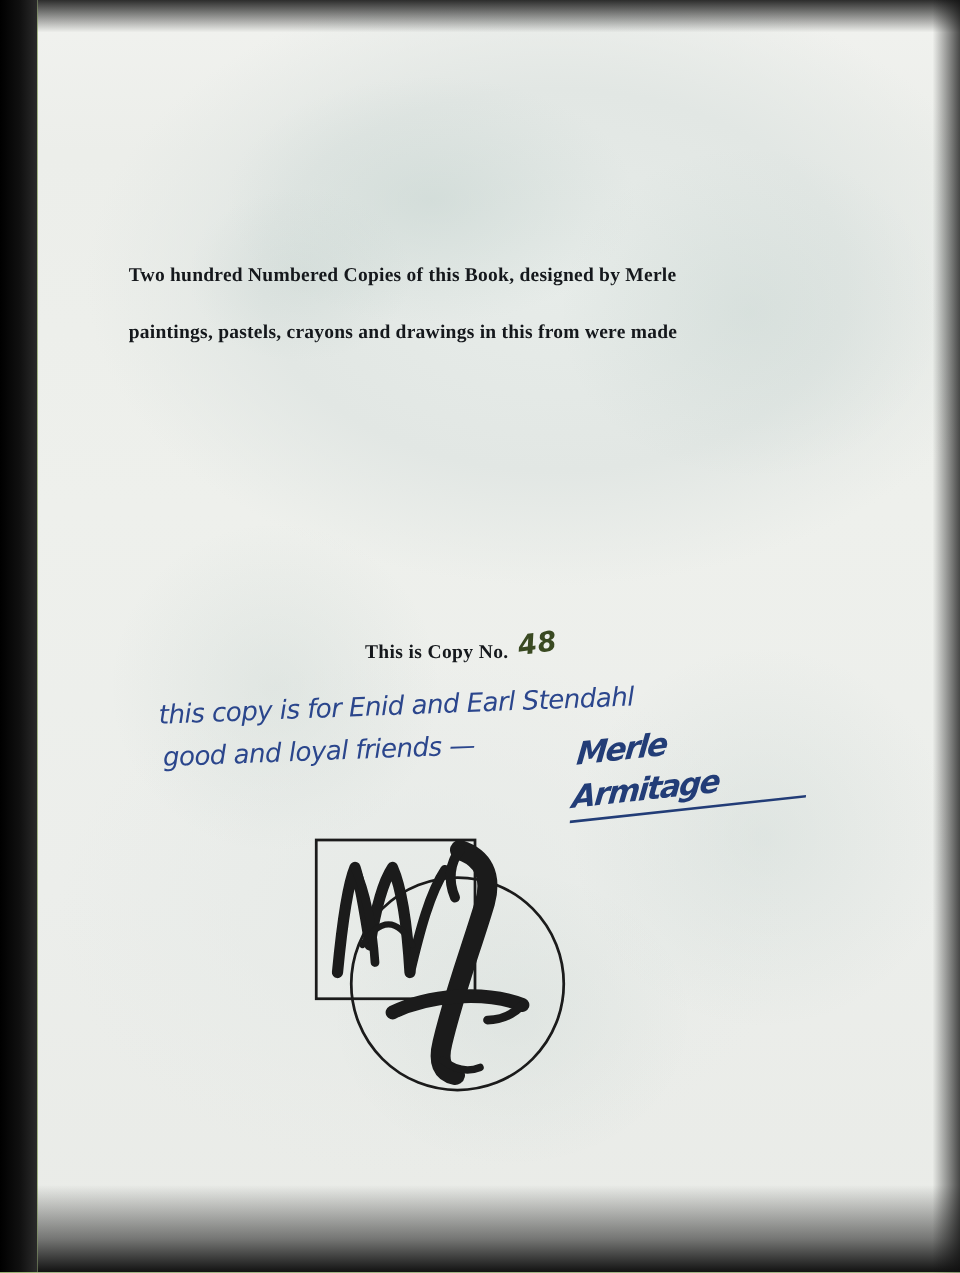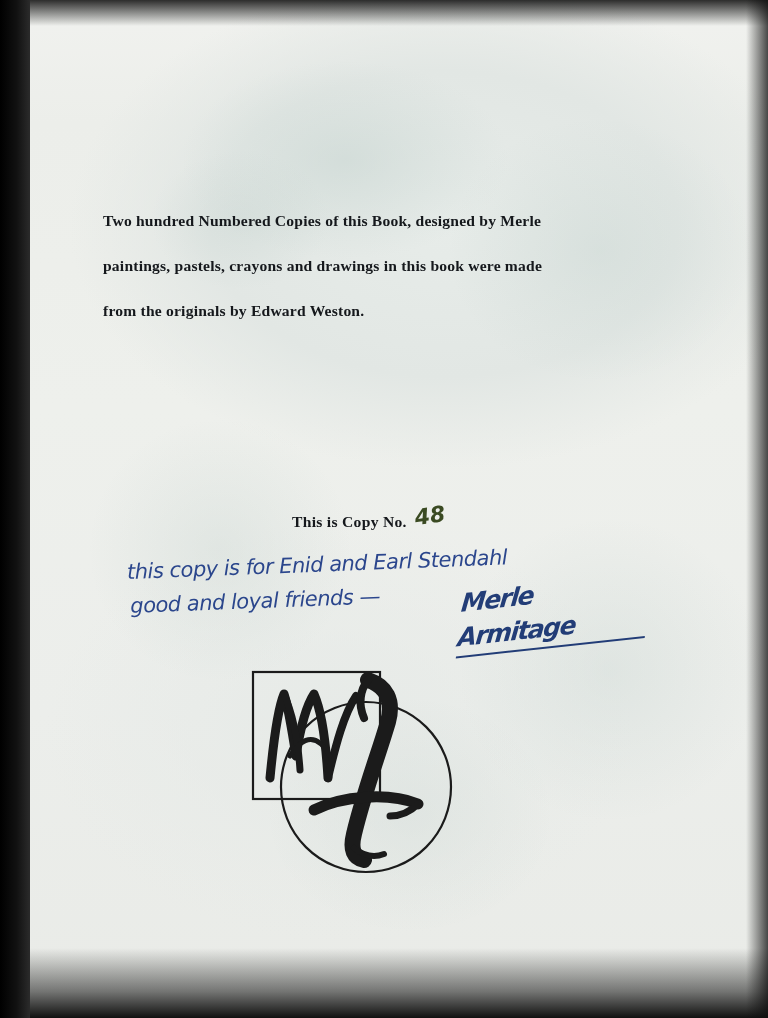--- a/index.html
+++ b/index.html
@@ -182,24 +182,21 @@
     <div class="blotch b4"></div>
     <div class="blotch b5"></div>
     <div class="blotch b6"></div>
   </div>
 
   <div class="colophon">
     <span class="line spread">
       <span>Two hundred Numbered Copies of this Book, designed by Merle</span>
     </span>
     <span class="line spread">
-      <span>paintings, pastels, crayons and drawings in this book were made</span>
-    </span>
-    <span class="line">
-      <span>from the originals by Edward Weston.</span>
+      <span>paintings, pastels, crayons and drawings in this from were made</span>
     </span>
   </div>
 
   <div class="copy-line">
     <span>This is Copy No.</span><span class="copy-number">48</span>
   </div>
 
   <div class="inscription">
     <span class="ln1">this copy is for Enid and Earl Stendahl</span>
     <span class="ln2">good and loyal friends —</span>

